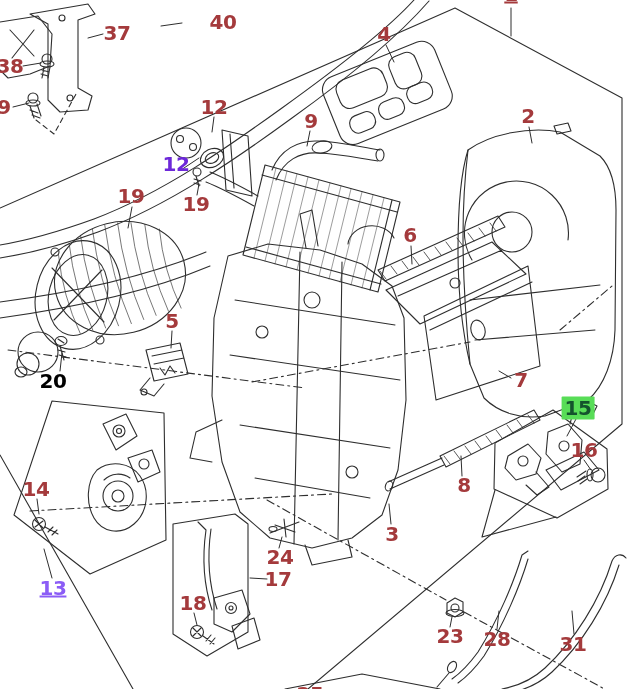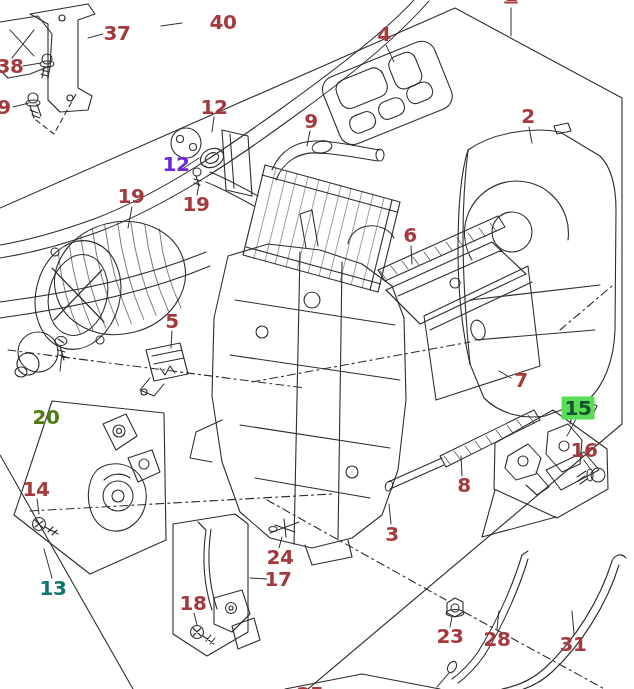--- a/index.html
+++ b/index.html
@@ -289,28 +289,28 @@
       <div class="callout" style="left: 4px; top: 107px; color: rgb(164, 58, 60);">9</div>
       <div class="callout" style="left: 214px; top: 107px; color: rgb(164, 58, 60);">12</div>
       <div class="callout" style="left: 311px; top: 121px; color: rgb(164, 58, 60);">9</div>
       <div class="callout" style="left: 176px; top: 164px; color: #6d28d9;">12</div>
       <div class="callout" style="left: 196px; top: 204px; color: rgb(164, 58, 60);">19</div>
       <div class="callout" style="left: 384px; top: 34px; color: rgb(164, 58, 60);">4</div>
       <div class="callout" style="left: 528px; top: 116px; color: rgb(164, 58, 60);">2</div>
       <div class="callout" style="left: 131px; top: 196px; color: rgb(164, 58, 60);">19</div>
       <div class="callout" style="left: 410px; top: 235px; color: rgb(164, 58, 60);">6</div>
       <div class="callout" style="left: 172px; top: 321px; color: rgb(164, 58, 60);">5</div>
-      <div class="callout" style="left: 46px; top: 381px; color: #4d7c0f; margin-top: 36px;">20</div>
+      <div class="callout" style="left: 53px; top: 381px; color: #000000;">20</div>
       <div class="callout" style="left: 521px; top: 380px; color: rgb(164, 58, 60);">7</div>
       <div class="callout hl" style="left: 578px; top: 408px; color: #14532d; background: rgb(88, 221, 87);">15</div>
       <div class="callout" style="left: 584px; top: 450px; color: rgb(164, 58, 60);">16</div>
       <div class="callout" style="left: 36px; top: 489px; color: rgb(164, 58, 60);">14</div>
       <div class="callout" style="left: 464px; top: 485px; color: rgb(164, 58, 60);">8</div>
       <div class="callout" style="left: 392px; top: 534px; color: rgb(164, 58, 60);">3</div>
-      <div class="callout" style="left: 53px; top: 588px; color: #0f766e;">13</div>
+      <div class="callout" style="left: 53px; top: 588px; color: #8b5cf6; text-decoration: underline;">13</div>
       <div class="callout" style="left: 280px; top: 557px; color: rgb(164, 58, 60);">24</div>
       <div class="callout" style="left: 278px; top: 579px; color: rgb(164, 58, 60);">17</div>
       <div class="callout" style="left: 193px; top: 603px; color: rgb(164, 58, 60);">18</div>
       <div class="callout" style="left: 450px; top: 636px; color: rgb(164, 58, 60);">23</div>
       <div class="callout" style="left: 497px; top: 639px; color: rgb(164, 58, 60);">28</div>
       <div class="callout" style="left: 573px; top: 644px; color: rgb(164, 58, 60);">31</div>
       <div class="callout" style="left: 310px; top: 694px; color: rgb(164, 58, 60);">25</div>
     </div>
 
 </div>

